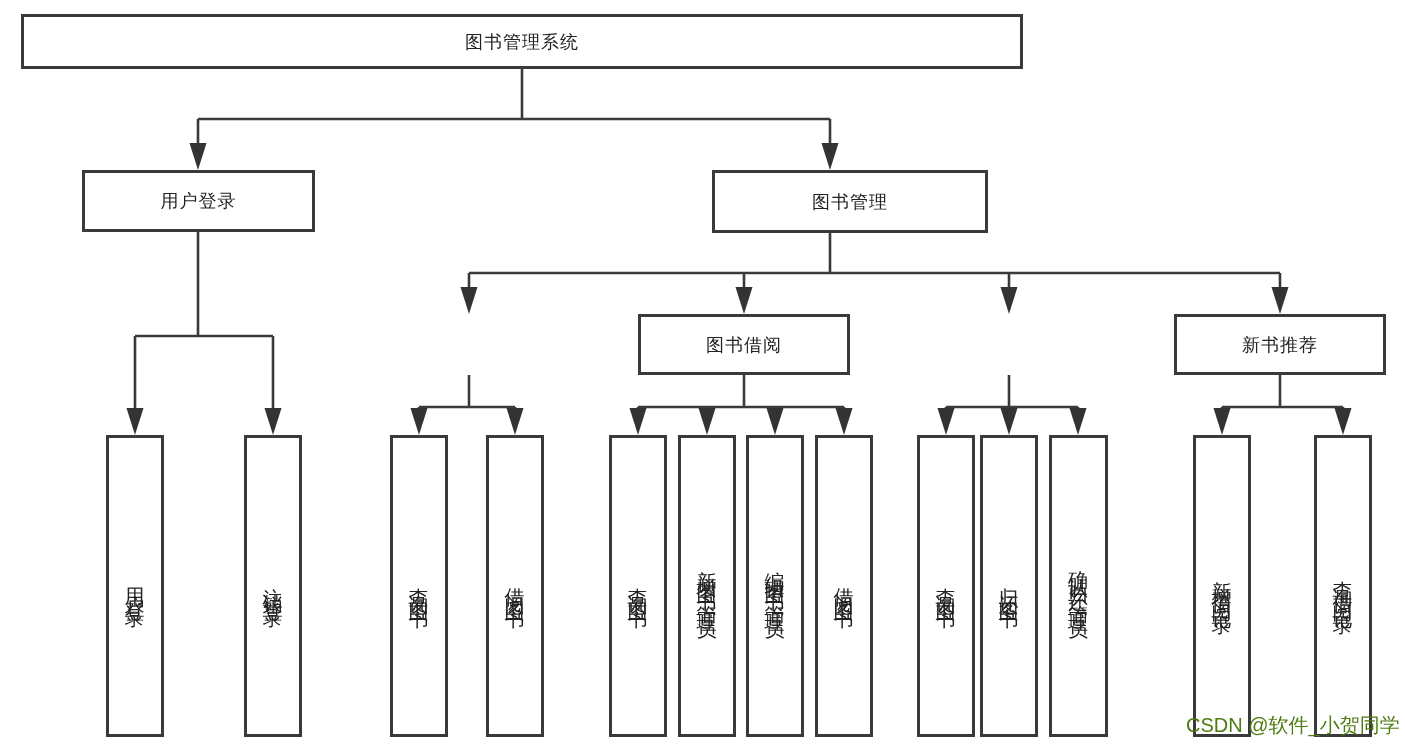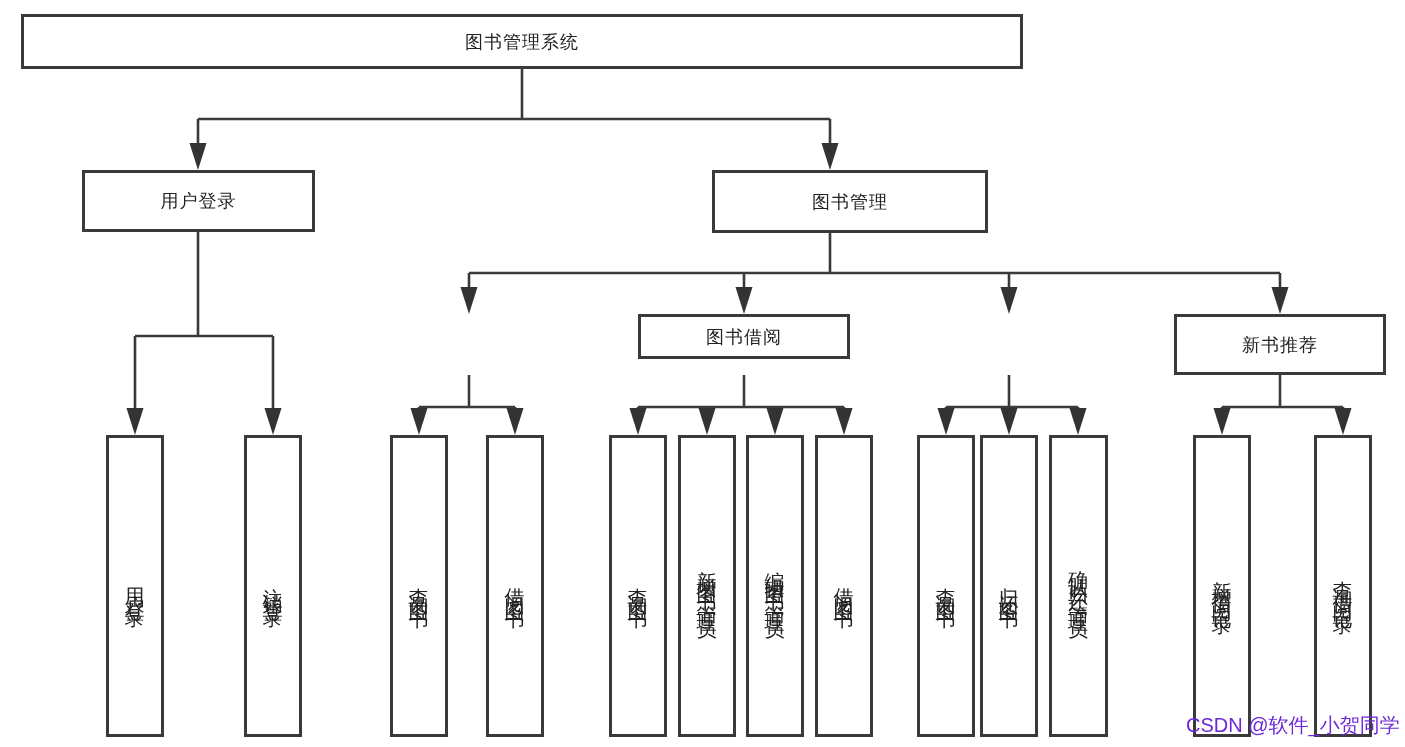--- a/index.html
+++ b/index.html
@@ -50,21 +50,21 @@
     writing-mode: vertical-rl;
     font-size: 20px;
     letter-spacing: 7px;
     line-height: 1;
   }
   .watermark {
     position: absolute;
     left: 1186px;
     top: 712px;
     font-size: 20px;
-    color: #6d28d9;
+    color: #4d7c0f;
     white-space: nowrap;
     z-index: 5;
   }
 </style>
 </head>
 <body>
 
 <div id="canvas">
 
   <svg id="wires" width="1405" height="747" viewBox="0 0 1405 747">
@@ -101,21 +101,21 @@
     <path class="wire" d="M1280 375 V407 M1222 407 H1343 M1222 407 V412 M1343 407 V412"></path>
     <polygon class="arrowhead" points="1213.5,408 1230.5,408 1222,435"></polygon>
     <polygon class="arrowhead" points="1334.5,408 1351.5,408 1343,435"></polygon>
   </svg>
 
   <div class="node h-node" style="left:21px; top:14px; width:1002px; height:55px;text-align:right;">图书管理系统</div>
 
   <div class="node h-node" style="left:82px; top:170px; width:233px; height:62px;">用户登录</div>
   <div class="node h-node" style="left:712px; top:170px; width:276px; height:63px;">图书管理</div>
 
-  <div class="node h-node" style="left:638px; top:314px; width:212px; height:45px;">图书借阅</div>
+  <div class="node h-node" style="left:638px; top:314px; width:212px; height:61px;">图书借阅</div>
   <div class="node h-node" style="left:1174px; top:314px; width:212px; height:61px;">新书推荐</div>
 
   <div class="node v-node" style="left:106px; top:435px; width:58px; height:302px;">用户登录</div>
   <div class="node v-node" style="left:244px; top:435px; width:58px; height:302px;">注销登录</div>
 
   <div class="node v-node" style="left:390px; top:435px; width:58px; height:302px;">查询图书</div>
   <div class="node v-node" style="left:486px; top:435px; width:58px; height:302px;">借阅图书</div>
 
   <div class="node v-node" style="left:609px; top:435px; width:58px; height:302px;">查询图书</div>
   <div class="node v-node" style="left:678px; top:435px; width:58px; height:302px;">新增图书（管理员）</div>

